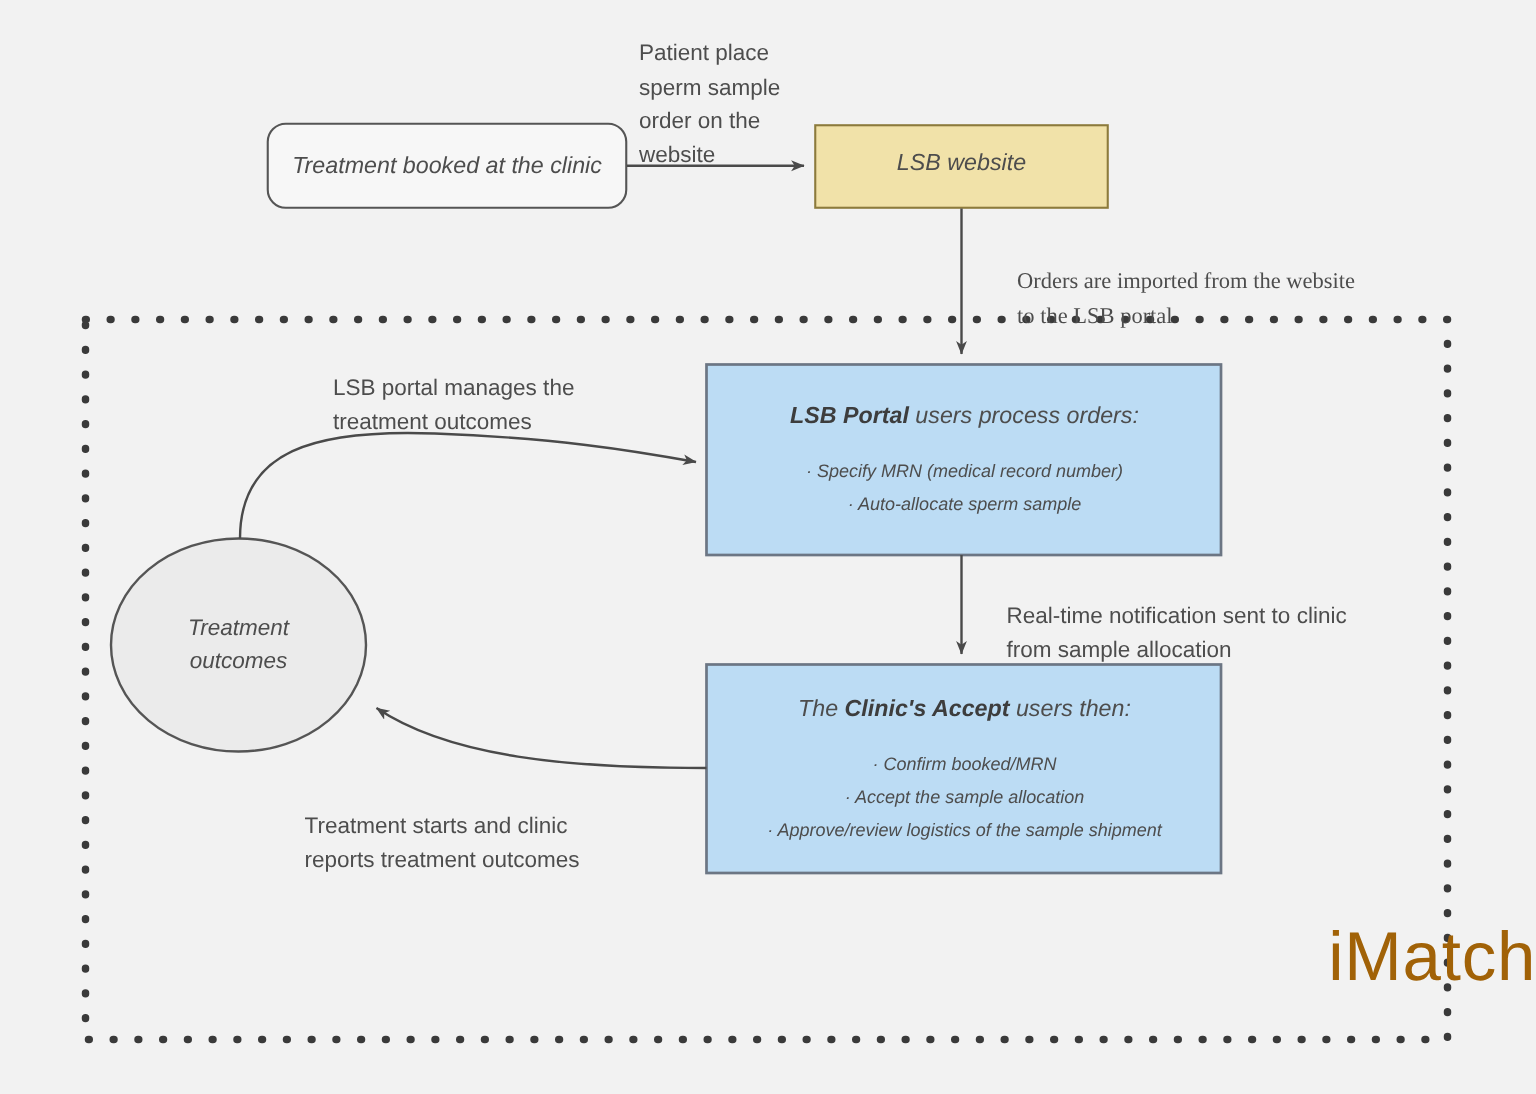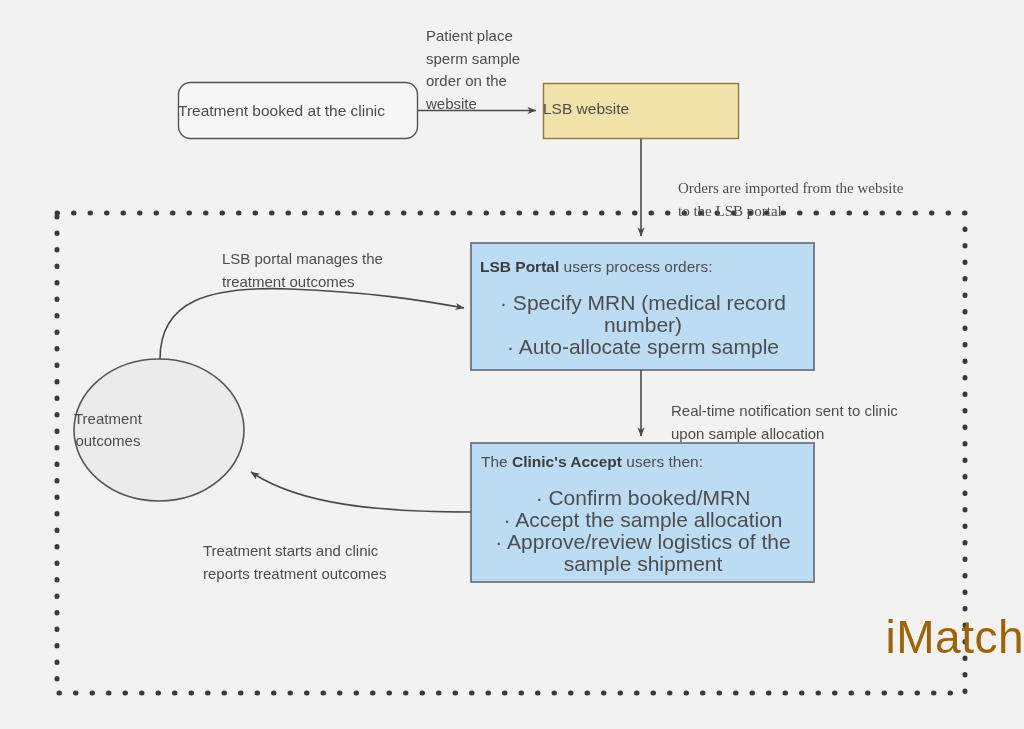--- a/index.html
+++ b/index.html
@@ -19,41 +19,42 @@
     position: absolute;
     left: 0; top: 0;
     width: 1024px;
     height: 729px;
   }
   .node-label {
     position: absolute;
     box-sizing: border-box;
     display: flex;
     flex-direction: column;
-    align-items: flex-start;
+    align-items: center;
     justify-content: center;
     text-align: center;
     color: #4d4d4d;
     pointer-events: none;
+    font-style: italic;
   }
   .edge-label {
     position: absolute;
     color: #4d4d4d;
     font-size: 15px;
     line-height: 22.5px;
     white-space: pre-line;
     margin-top: 17px;
   }
   .box-text {
     font-size: 15.5px;
     line-height: 22px;
   }
   .box-text b { color: #3d3d3d; }
   .blue-lines { margin-top: 14px; }
-  .blue-lines div { font-size: 21px; line-height: 22px; }
+  .blue-lines div { font-size: 12px; line-height: 22px; }
   #imatch-title {
     position: absolute;
     left: 0;
     width: 1024px;
     text-align: right;
     font-size: 46px;
     color: #a16207;
     letter-spacing: 0.5px;
   }
 </style>
@@ -129,18 +130,18 @@
 order on the
 website</div>
 
 <div class="edge-label" style="left:678px; top:160px; width:300px;font-family:Liberation Serif, serif;">Orders are imported from the website
 to the LSB portal</div>
 
 <div class="edge-label" style="left:222px; top:231px; width:250px;">LSB portal manages the
 treatment outcomes</div>
 
 <div class="edge-label" style="left:671px; top:383px; width:300px;">Real-time notification sent to clinic
-upon sample allocation</div>
+from sample allocation</div>
 
 <div class="edge-label" style="left:203px; top:523px; width:260px;">Treatment starts and clinic
 reports treatment outcomes</div>
 
 <div id="imatch-title" style="top:610px;">iMatch</div>
 
 </body></html>

